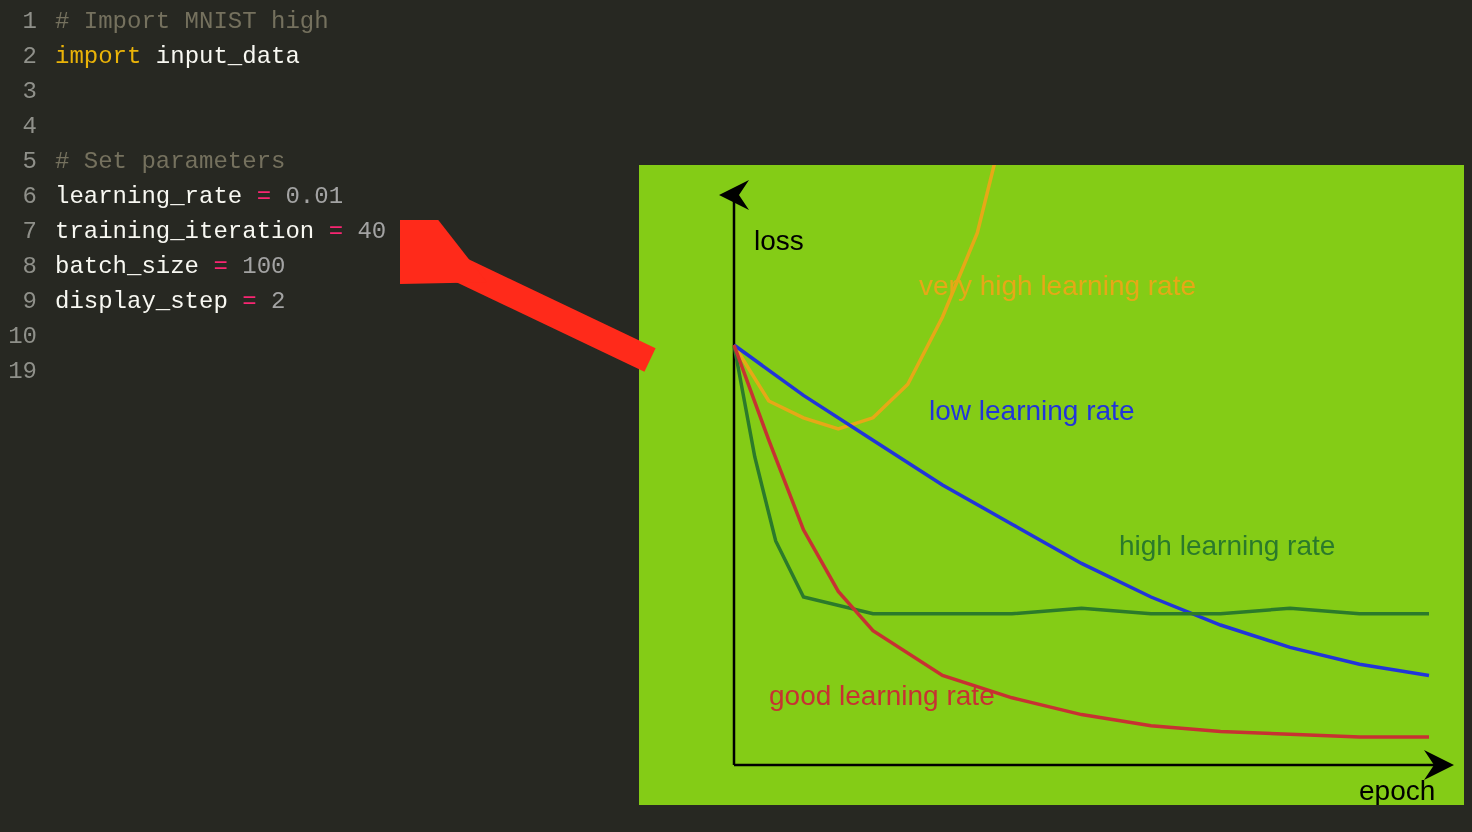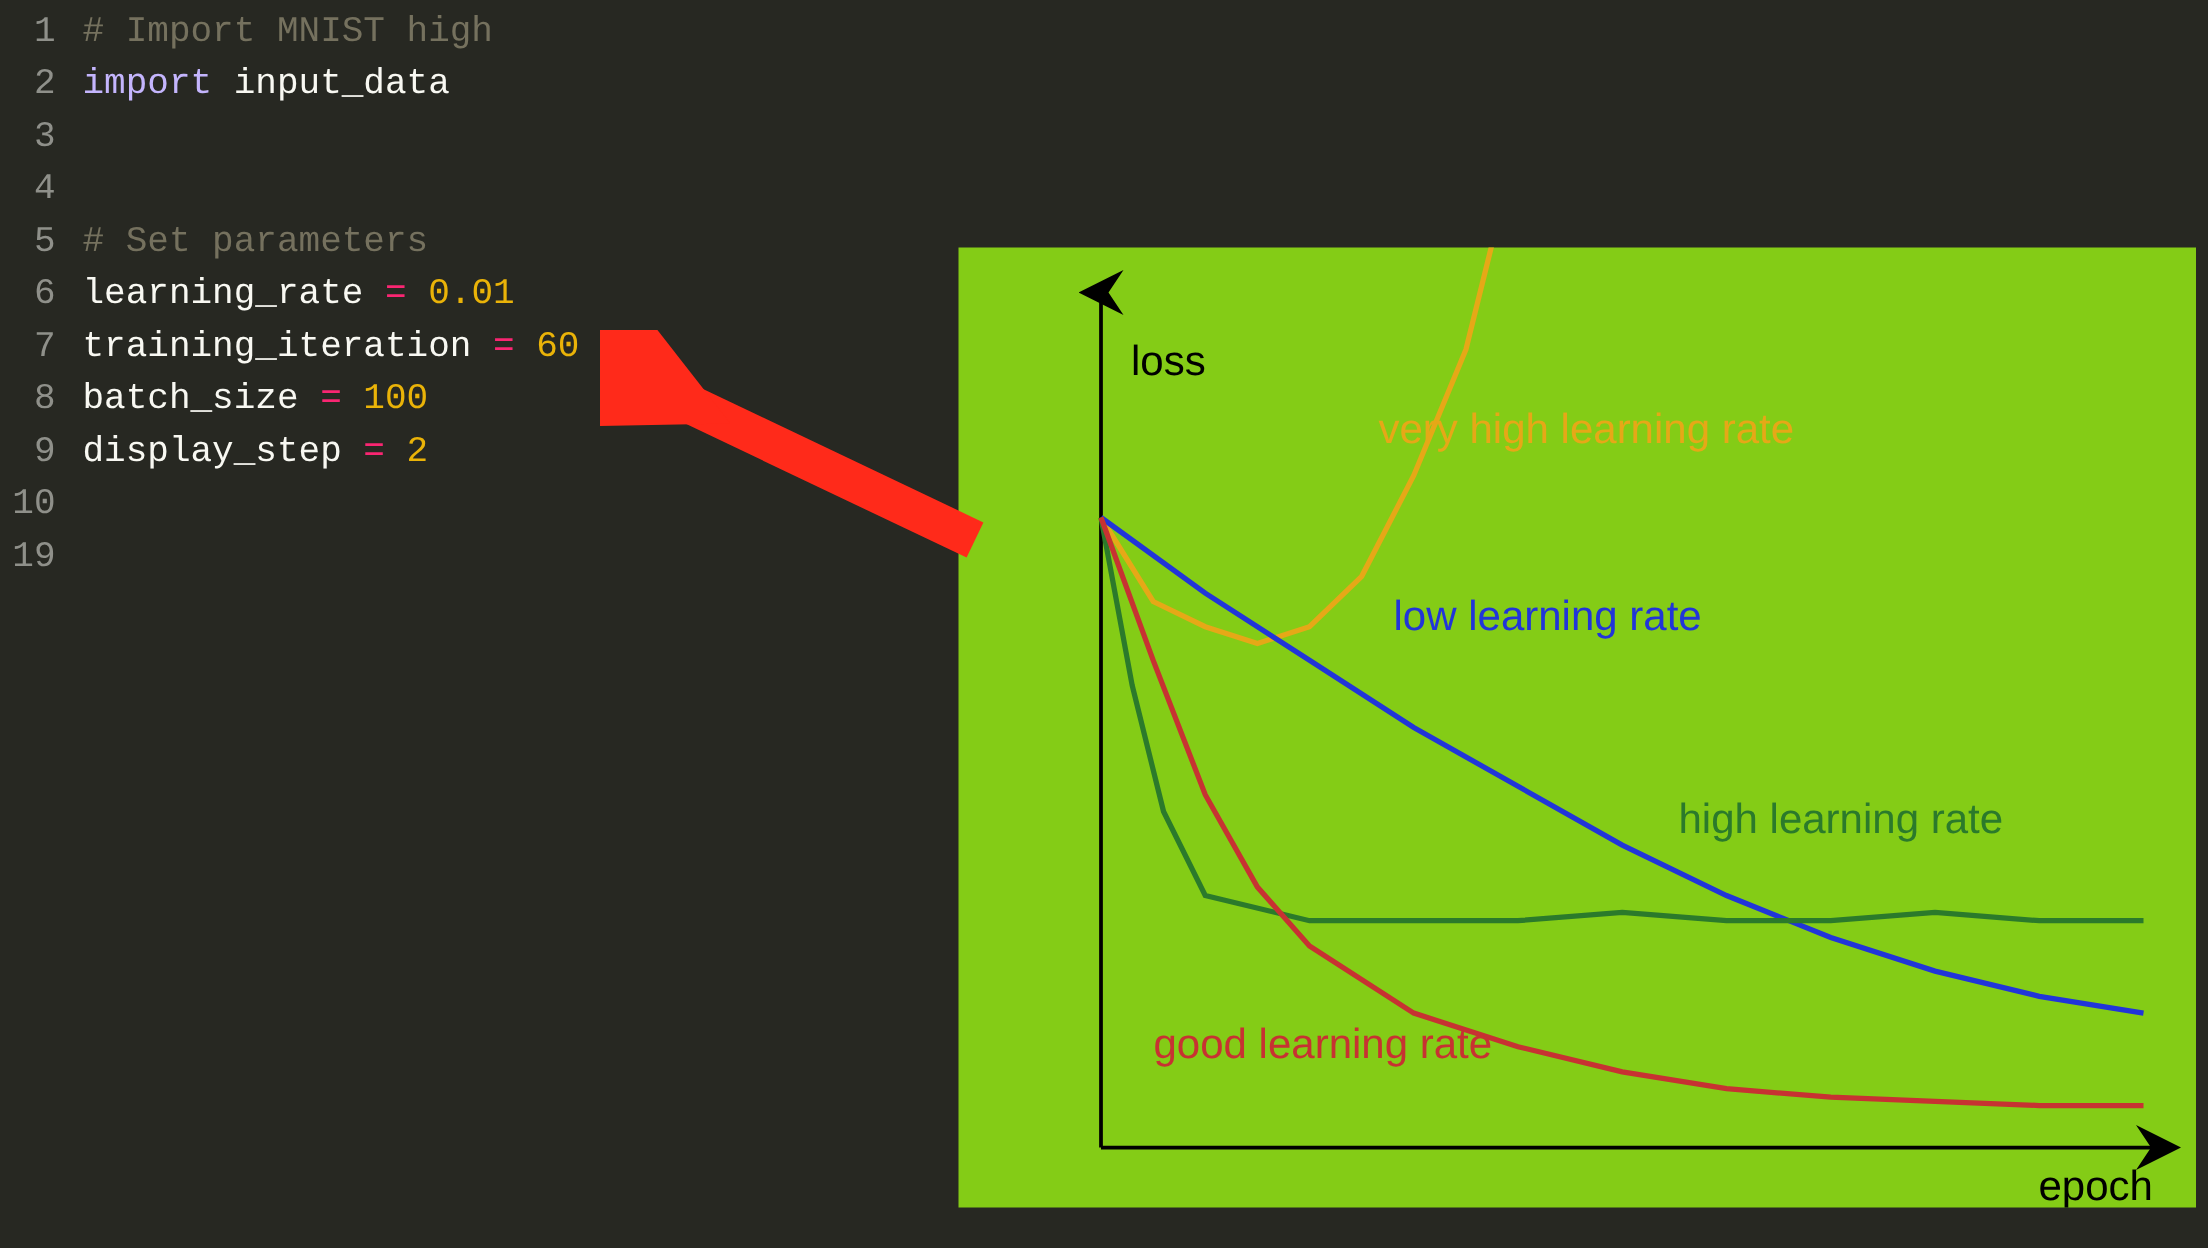--- a/index.html
+++ b/index.html
@@ -29,23 +29,23 @@
     }
     .code {
       flex: 1;
       color: #f8f8f2;
       line-height: 35px;
     }
     .code-line {
       white-space: pre;
     }
     .comment { color: #75715e; }
-    .keyword { color: #c4b5fd; font-family: Liberation Mono, monospace; }
+    .keyword { color: #eab308; font-family: Liberation Mono, monospace; }
     .string { color: #e6db74; }
-    .number { color: #eab308; margin-top: 20px; }
+    .number { color: #a3a3a3; margin-top: 20px; }
     .operator { color: #f92672; }
     .arg { color: #fd971f; font-style: italic; }
     .builtin { color: #ae81ff; }
     .ident { color: #f8f8f2; text-align: right; }
     
     .chart-container {
       position: absolute;
       top: 165px;
       right: 8px;
       width: 825px;
@@ -79,21 +79,21 @@
     <div>10</div>
     <div>19</div>
   </div>
   <div class="code">
     <div class="code-line"><span class="comment"># Import MNIST high</span></div>
     <div class="code-line"><span class="keyword">import</span><span class="ident"> input_data</span></div>
     <div class="code-line">&nbsp;</div>
     <div class="code-line">&nbsp;</div>
     <div class="code-line"><span class="comment"># Set parameters</span></div>
     <div class="code-line"><span class="ident">learning_rate </span><span class="operator">=</span><span class="number"> 0.01</span></div>
-    <div class="code-line"><span class="ident">training_iteration </span><span class="operator">=</span><span class="number"> 60</span></div>
+    <div class="code-line"><span class="ident">training_iteration </span><span class="operator">=</span><span class="number"> 40</span></div>
     <div class="code-line"><span class="ident">batch_size </span><span class="operator">=</span><span class="number"> 100</span></div>
     <div class="code-line"><span class="ident">display_step </span><span class="operator">=</span><span class="number"> 2</span></div>
   </div>
 </div>
 
 <div class="chart-container">
   <svg id="chart-svg" width="825" height="640" viewBox="0 0 825 640">
     <defs>
       <marker id="arrowhead-y" markerWidth="12" markerHeight="12" refX="6" refY="6" orient="auto">
         <path d="M0,12 L6,0 L12,12 L6,8 Z" fill="#000"></path>

